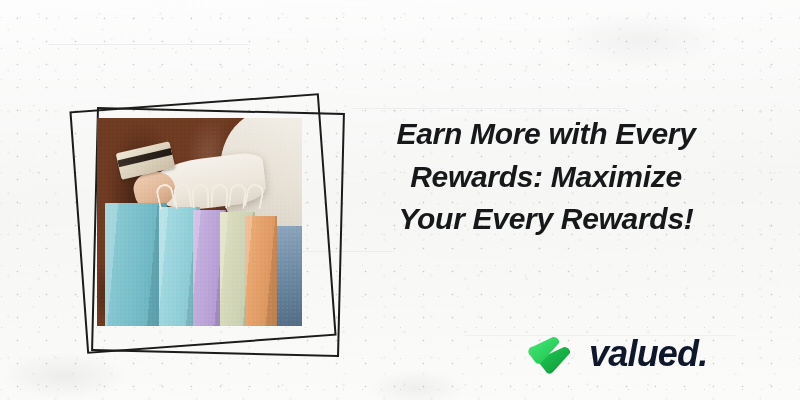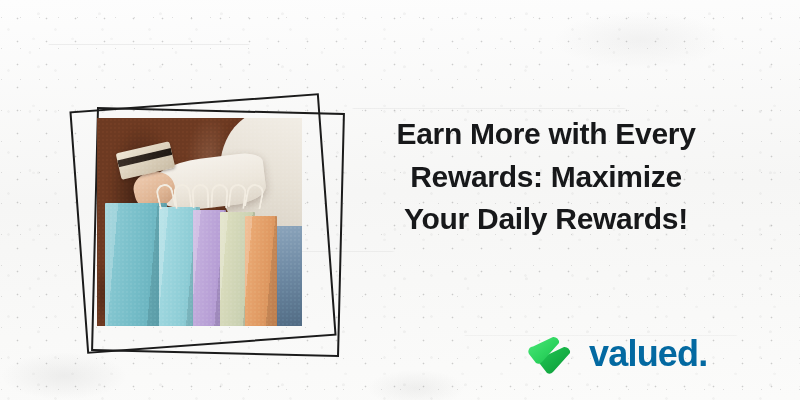--- a/index.html
+++ b/index.html
@@ -10,20 +10,21 @@
   body {
     font-family: "Liberation Sans", sans-serif;
   }
 
   #banner {
     position: relative;
     width: 800px;
     height: 400px;
     overflow: hidden;
     background: #fbfbfa;
+    font-style: italic;
   }
 
   
   .bg-base {
     position: absolute;
     inset: 0;
     background:
       radial-gradient(circle at 18% 72%, rgba(0,0,0,0.035) 0 1px, transparent 1.6px),
       radial-gradient(circle at 63% 26%, rgba(0,0,0,0.04) 0 1.1px, transparent 1.8px),
       radial-gradient(circle at 86% 58%, rgba(0,0,0,0.03) 0 1px, transparent 1.6px),
@@ -240,21 +241,21 @@
     left: 524px;
     top: 329px;
     display: flex;
     align-items: center;
     gap: 15px;
   }
   .logo-mark { width: 50px; height: 50px; display: block; }
   .logo-text {
     font-size: 36px;
     font-weight: bold;
-    color: #0369a1;
+    color: #0f172a;
     letter-spacing: -0.8px;
     line-height: 1;
   }
 </style>
 </head>
 <body>
 
 <div id="banner">
 
   <div class="bg-base"></div>
@@ -296,21 +297,21 @@
           <span></span>
           <span></span>
       </div>
       <div class="ph-grain"></div>
     </div>
   </div>
 
   <div class="headline">
     <span class="headline-line">Earn More with Every</span>
     <span class="headline-line">Rewards: Maximize</span>
-    <span class="headline-line">Your Daily Rewards!</span>
+    <span class="headline-line">Your Every Rewards!</span>
   </div>
 
   <div class="logo">
     <svg class="logo-mark" viewBox="0 0 50 50">
       <defs>
         <linearGradient id="gTop" x1="0" y1="0" x2="1" y2="1">
           <stop offset="0%" stop-color="#4BE878"></stop>
           <stop offset="55%" stop-color="#2ED45F"></stop>
           <stop offset="100%" stop-color="#1BBF4C"></stop>
         </linearGradient>

